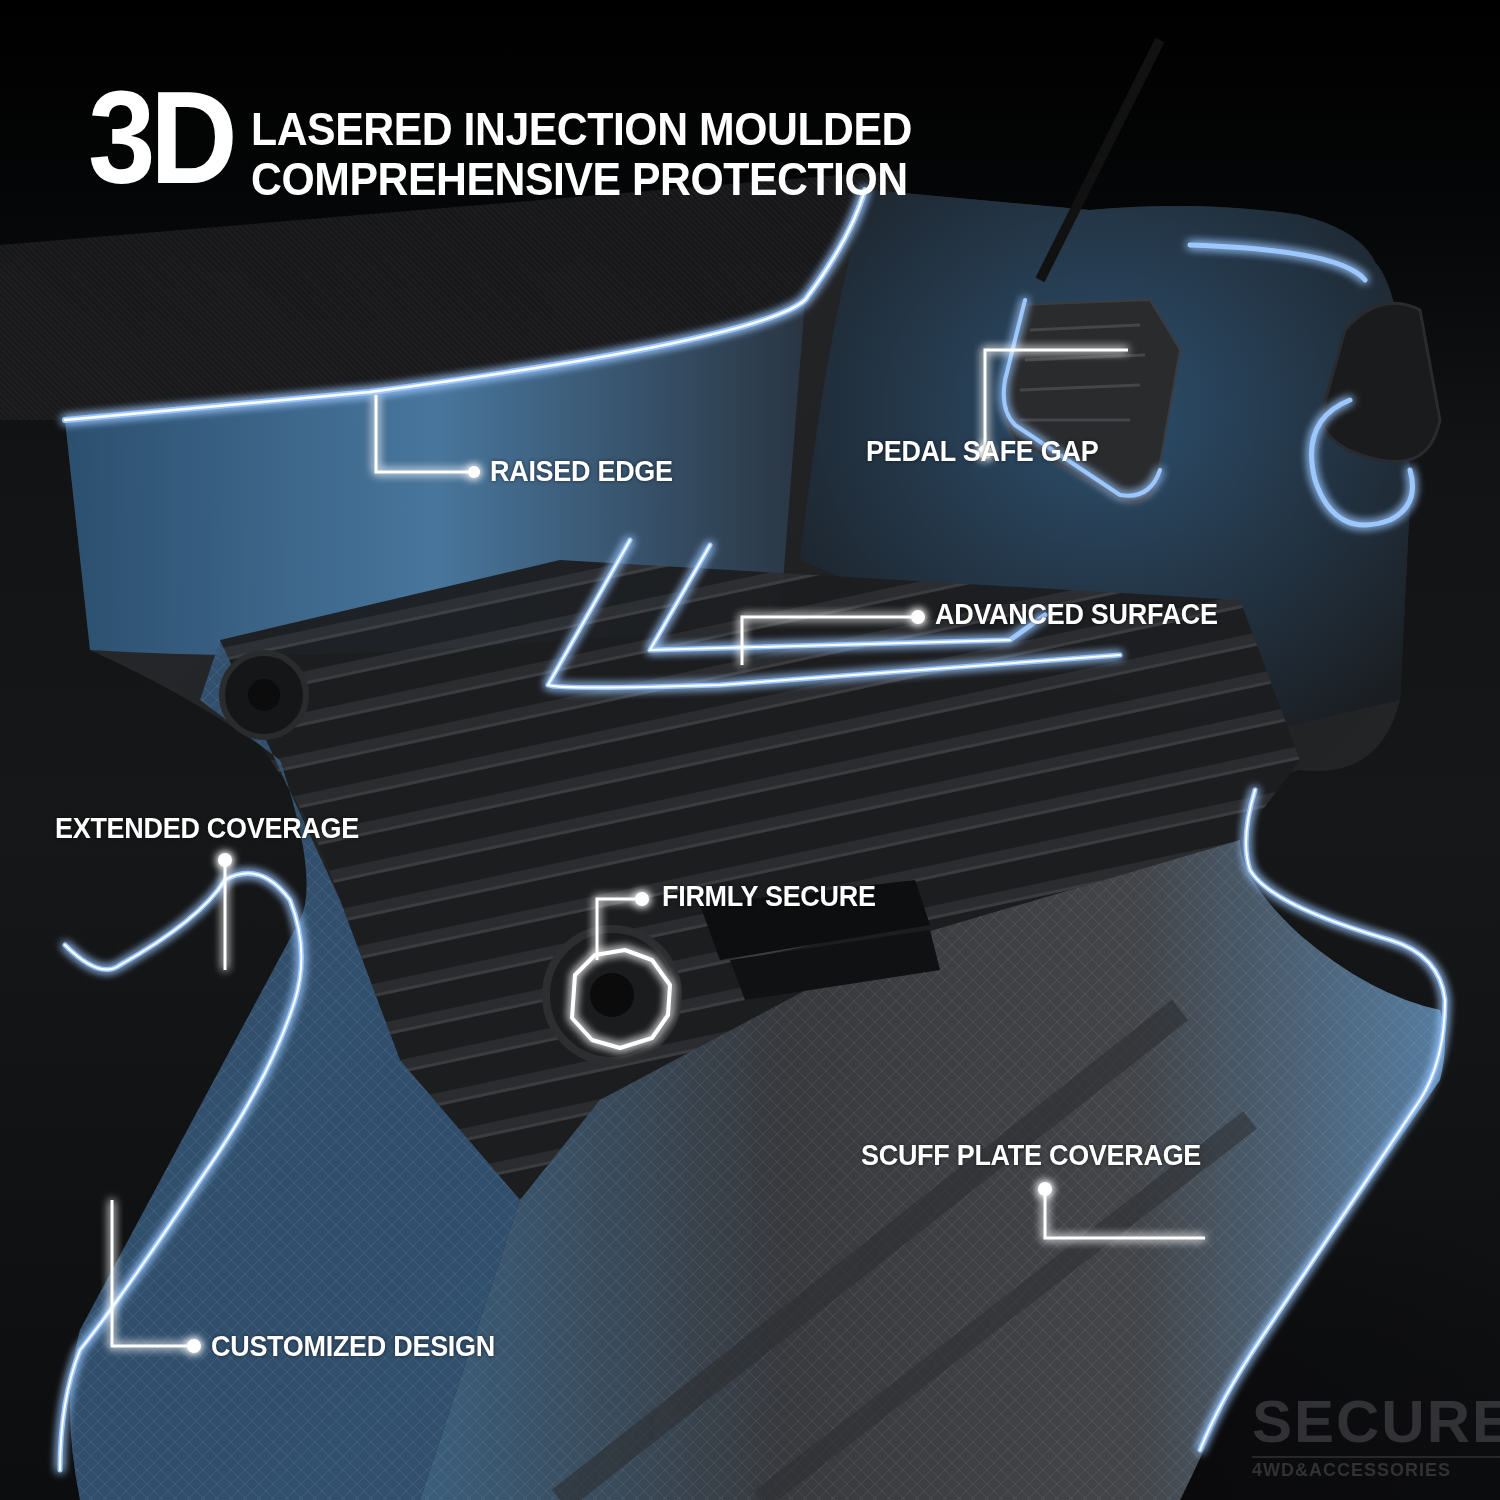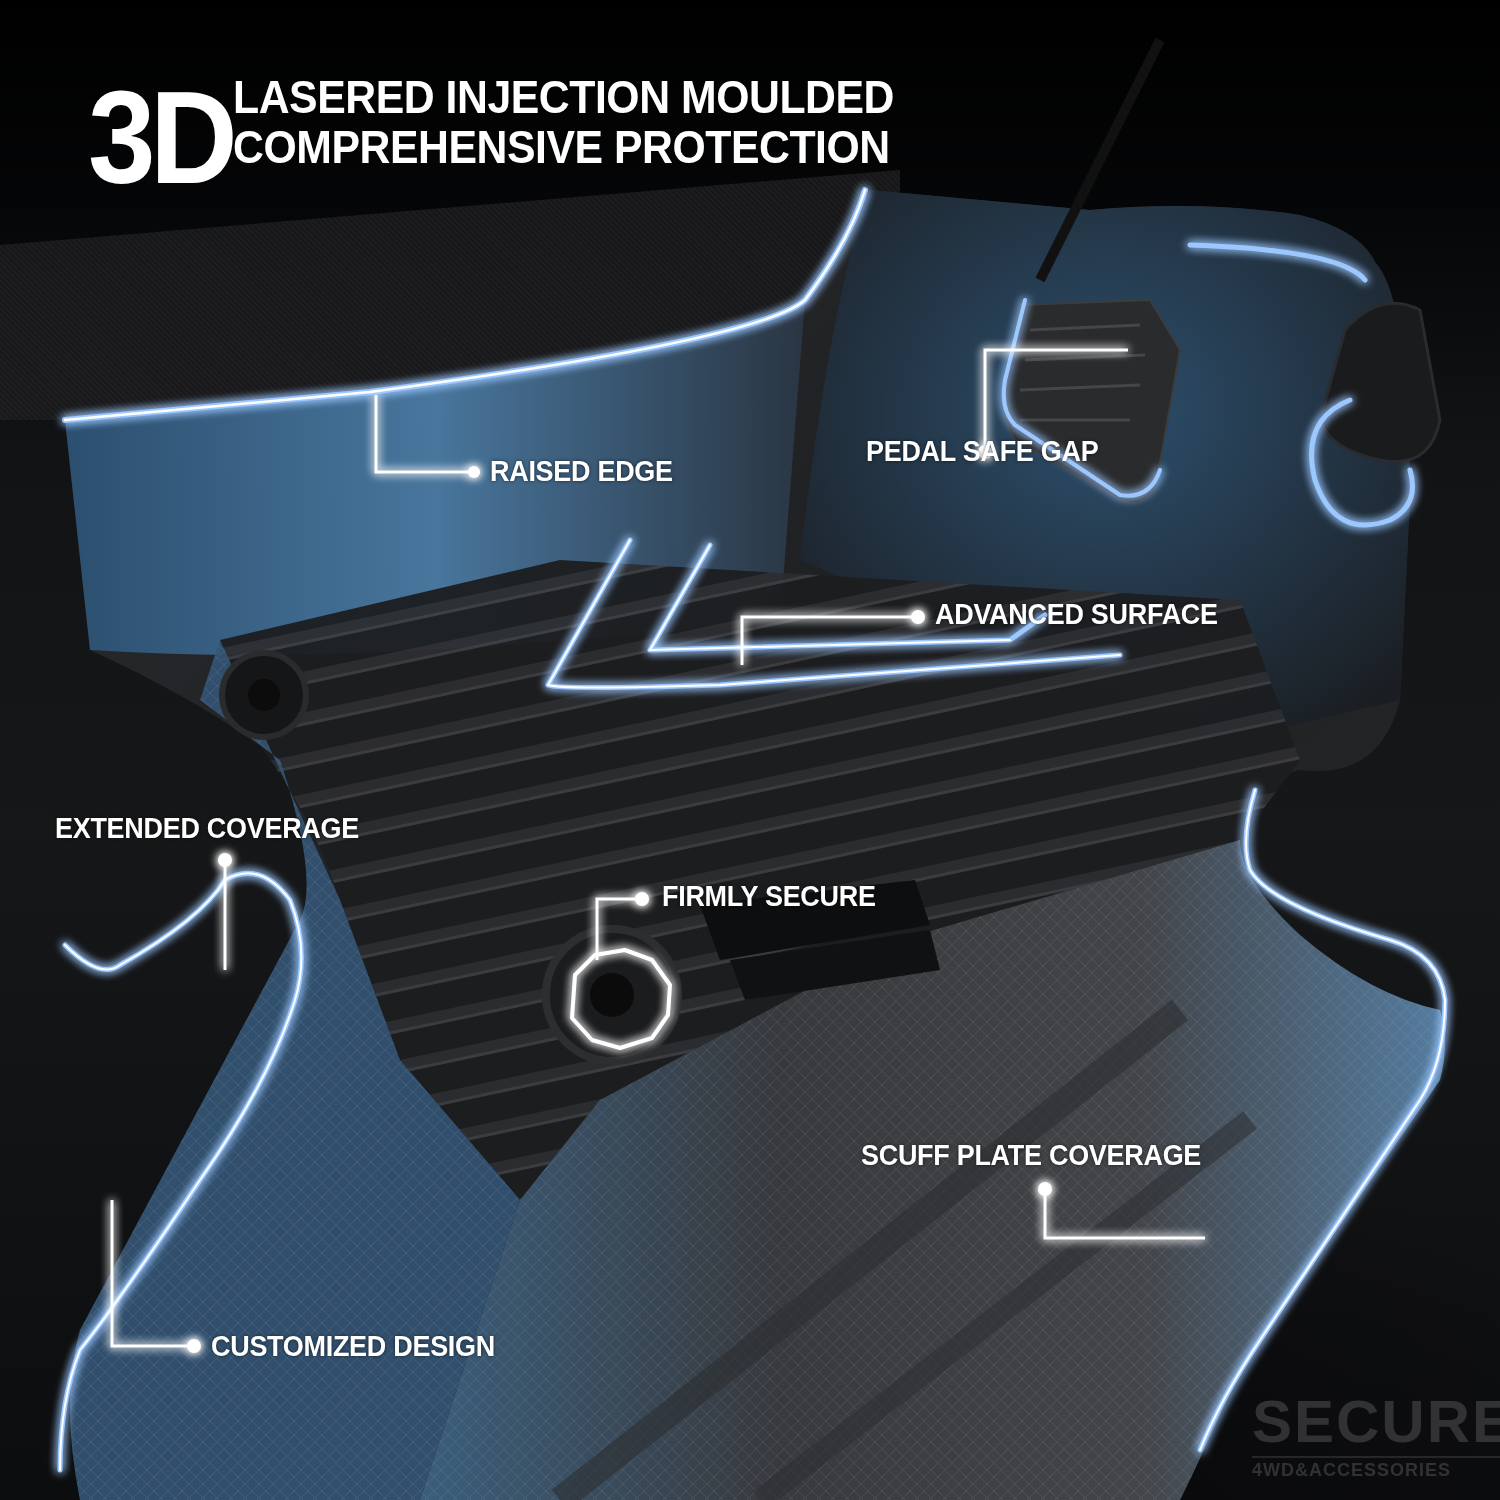--- a/index.html
+++ b/index.html
@@ -6,21 +6,21 @@
   body { width: 1500px; height: 1500px; overflow: hidden; position: relative; font-family: "Liberation Sans", sans-serif; }
   .scene { position: absolute; inset: 0; width: 1500px; height: 1500px;
     background:
       radial-gradient(ellipse 700px 500px at 1150px 1500px, #0a0a0c 0%, rgba(0,0,0,0) 70%),
       linear-gradient(180deg, #000 0%, #050607 14%, #121315 30%, #161718 55%, #0c0d0e 100%);
   }
   .carpet-left { position: absolute; left: 0; top: 170px; width: 900px; height: 250px;
     background: repeating-linear-gradient(45deg, #1b1b1d 0 2px, #222224 2px 4px);
     opacity: .8; clip-path: polygon(0 30%, 100% 0, 100% 100%, 0 100%); }
   .mat { position: absolute; inset: 0; }
-  .headline { position: absolute; left: 88px; top: 72px; display: flex; align-items: flex-start; }
+  .headline { position: absolute; left: 88px; top: 72px; display: flex; align-items: flex-end; gap: 18px; }
   .h-3d { color: #fff; font-weight: 700; font-size: 132px; line-height: 1; letter-spacing: -6px; font-family: "Liberation Sans", sans-serif; transform: scaleX(.92); transform-origin: left; }
   .h-lines { display: flex; flex-direction: column; color: #fff; font-weight: 700; font-size: 46px; line-height: 50px; letter-spacing: -0.5px; transform: scaleX(.93); transform-origin: left; margin-left: -12px; }
   .label { position: absolute; color: #fff; font-weight: 700; font-size: 29px; letter-spacing: -0.3px; white-space: nowrap; text-shadow: 0 0 4px rgba(0,0,0,.6); transform: scaleX(.93); transform-origin: left; }
   .brand { position: absolute; left: 1252px; top: 1392px; color: rgba(120,120,130,.35); text-align: left; }
   .brand-name { font-size: 60px; font-weight: 700; line-height: 60px; letter-spacing: 2px; }
   .brand-sub { font-size: 18px; font-weight: 700; letter-spacing: 1px; margin-top: 4px; border-top: 2px solid rgba(120,120,130,.25); padding-top: 2px; }
 </style>
 </head>
 <body>
 

